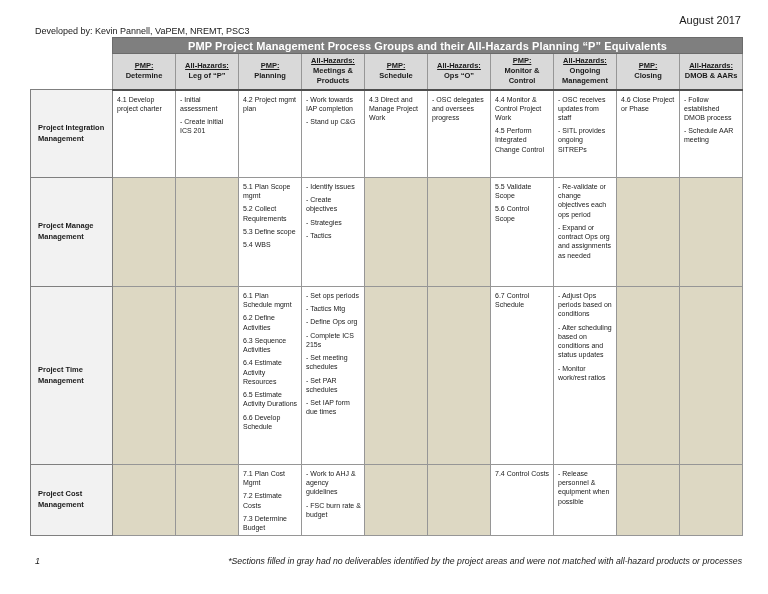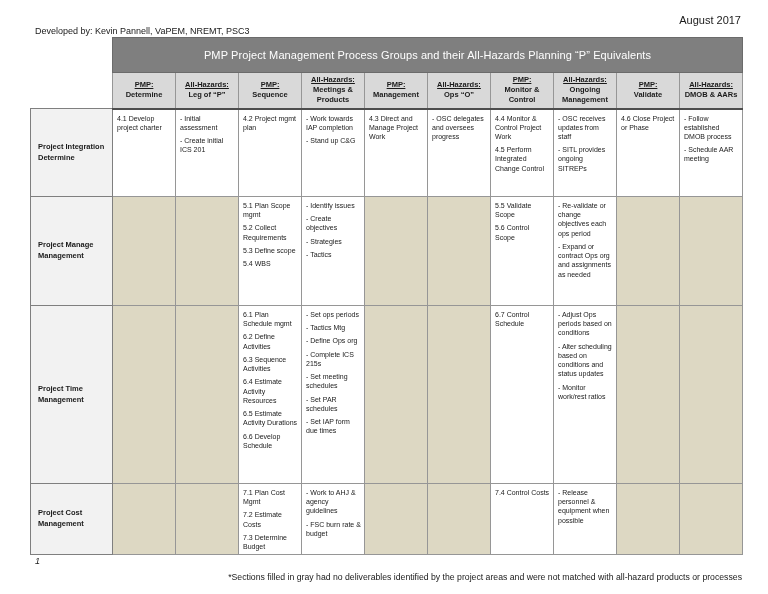--- a/index.html
+++ b/index.html
@@ -14,22 +14,22 @@
   }
   .top-left{position:absolute;top:26px;left:35px;font-size:9px;}
   .top-right{position:absolute;top:14px;right:27px;font-size:11px;}
   table.pmp{
     position:absolute;left:30px;top:37px;border-collapse:collapse;table-layout:fixed;
     width:712px;
   }
   td,th{border:1px solid var(--border);}
   td.corner{border:none;background:#ffffff;}
   td.title-cell{
-    background:var(--title-bg);color:var(--title-fg);font-weight:normal;font-size:11px;
-    text-align:center;vertical-align:middle;height:35px;letter-spacing:.1px;
+    background:var(--title-bg);color:var(--title-fg);font-weight:bold;font-size:11px;
+    text-align:center;vertical-align:middle;height:16px;letter-spacing:.1px;
     border:1px solid #6b6b6b;
   }
   tr.colhead-row{height:36px;}
   td.colhead{
     background:var(--colhead-bg);font-weight:bold;font-size:7.5px;line-height:1.35;
     text-align:center;vertical-align:middle;border-bottom:2px solid #4d4d4d;padding:1px;
   }
   td.colhead .hl1{text-decoration:underline;}
   th.rowlabel{
     background:var(--rowlabel-bg);font-weight:bold;font-size:7.5px;line-height:1.45;
@@ -42,21 +42,21 @@
   td.cell.gray{background:var(--gray-cell);}
   td.cell .item{margin-bottom:4px;}
   td.cell .item:last-child{margin-bottom:0;}
   tbody tr:nth-child(1){height:88px;}
   tbody tr:nth-child(2){height:109px;}
   tbody tr:nth-child(3){height:178px;padding-left:32px;}
   tbody tr:nth-child(4){height:56px;}
   .footer-pagenum{position:absolute;top:556px;left:35px;font-size:9px;font-style:italic;}
   .footer-note{
     position:absolute;top:556px;right:26px;left:100px;text-align:right;
-    font-size:8.7px;white-space:nowrap;margin-top:16px;
+    font-size:8.7px;font-style:italic;white-space:nowrap;
   }
 </style>
 </head>
 <body>
 
 <div class="top-left">Developed by: Kevin Pannell, VaPEM, NREMT, PSC3</div>
 <div class="top-right">August 2017</div>
 
 <table class="pmp">
   <colgroup>
@@ -72,55 +72,55 @@
         <td class="colhead">
           <div class="hl1">PMP:</div>
           <div class="hl2">Determine</div>
         </td>
         <td class="colhead">
           <div class="hl1">All-Hazards:</div>
           <div class="hl2">Leg of “P”</div>
         </td>
         <td class="colhead">
           <div class="hl1">PMP:</div>
-          <div class="hl2">Sequence</div>
+          <div class="hl2">Planning</div>
         </td>
         <td class="colhead">
           <div class="hl1">All-Hazards:</div>
           <div class="hl2">Meetings &amp; Products</div>
         </td>
         <td class="colhead">
           <div class="hl1">PMP:</div>
-          <div class="hl2">Management</div>
+          <div class="hl2">Schedule</div>
         </td>
         <td class="colhead">
           <div class="hl1">All-Hazards:</div>
           <div class="hl2">Ops “O”</div>
         </td>
         <td class="colhead">
           <div class="hl1">PMP:</div>
           <div class="hl2">Monitor &amp; Control</div>
         </td>
         <td class="colhead">
           <div class="hl1">All-Hazards:</div>
           <div class="hl2">Ongoing Management</div>
         </td>
         <td class="colhead">
           <div class="hl1">PMP:</div>
-          <div class="hl2">Validate</div>
+          <div class="hl2">Closing</div>
         </td>
         <td class="colhead">
           <div class="hl1">All-Hazards:</div>
           <div class="hl2">DMOB &amp; AARs</div>
         </td>
       </tr>
   </thead>
   <tbody id="table-body">
       <tr>
-        <th class="rowlabel">Project Integration Determine</th>
+        <th class="rowlabel">Project Integration Management</th>
         <td class="cell">
           <div class="item">4.1 Develop project charter</div>
         </td>
         <td class="cell">
           <div class="item">- Initial assessment</div>
           <div class="item">- Create initial ICS 201</div>
         </td>
         <td class="cell">
           <div class="item">4.2 Project mgmt plan</div>
         </td>

